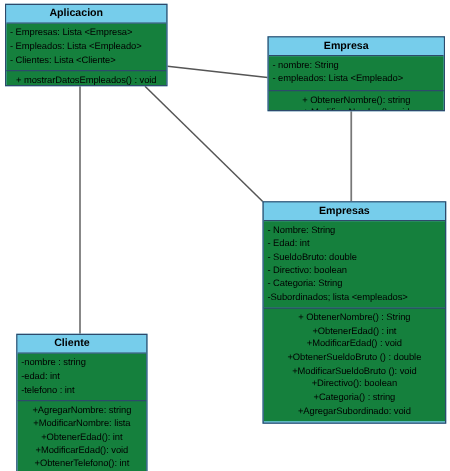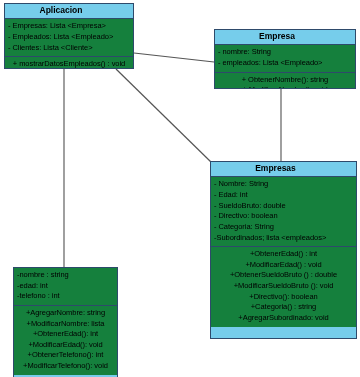--- a/index.html
+++ b/index.html
@@ -110,32 +110,34 @@
     <div class="uml-name">Empresas</div>
     <div class="uml-compartment">
       <div class="uml-line">- Nombre: String</div>
       <div class="uml-line">- Edad: int</div>
       <div class="uml-line">- SueldoBruto: double</div>
       <div class="uml-line">- Directivo: boolean</div>
       <div class="uml-line">- Categoria: String</div>
       <div class="uml-line">-Subordinados; lista &lt;empleados&gt;</div>
     </div>
     <div class="uml-compartment divided">
+      <div class="uml-line">+ ObtenerNombre() : String</div>
       <div class="uml-line">+ObtenerEdad() : int</div>
       <div class="uml-line">+ModificarEdad() : void</div>
       <div class="uml-line">+ObtenerSueldoBruto () : double</div>
       <div class="uml-line">+ModificarSueldoBruto (): void</div>
       <div class="uml-line">+Directivo(): boolean</div>
       <div class="uml-line">+Categoria() : string</div>
       <div class="uml-line">+AgregarSubordinado: void</div>
 
     </div>
   </div>
 
   <div class="uml-class" id="class-cliente">
+    <div class="uml-name">Cliente</div>
     <div class="uml-compartment">
       <div class="uml-line">-nombre : string</div>
       <div class="uml-line">-edad: int</div>
       <div class="uml-line">-telefono : int</div>
     </div>
     <div class="uml-compartment divided">
       <div class="uml-line">+AgregarNombre: string</div>
       <div class="uml-line">+ModificarNombre: lista</div>
       <div class="uml-line">+ObtenerEdad(): int</div>
       <div class="uml-line">+ModificarEdad(): void</div>

